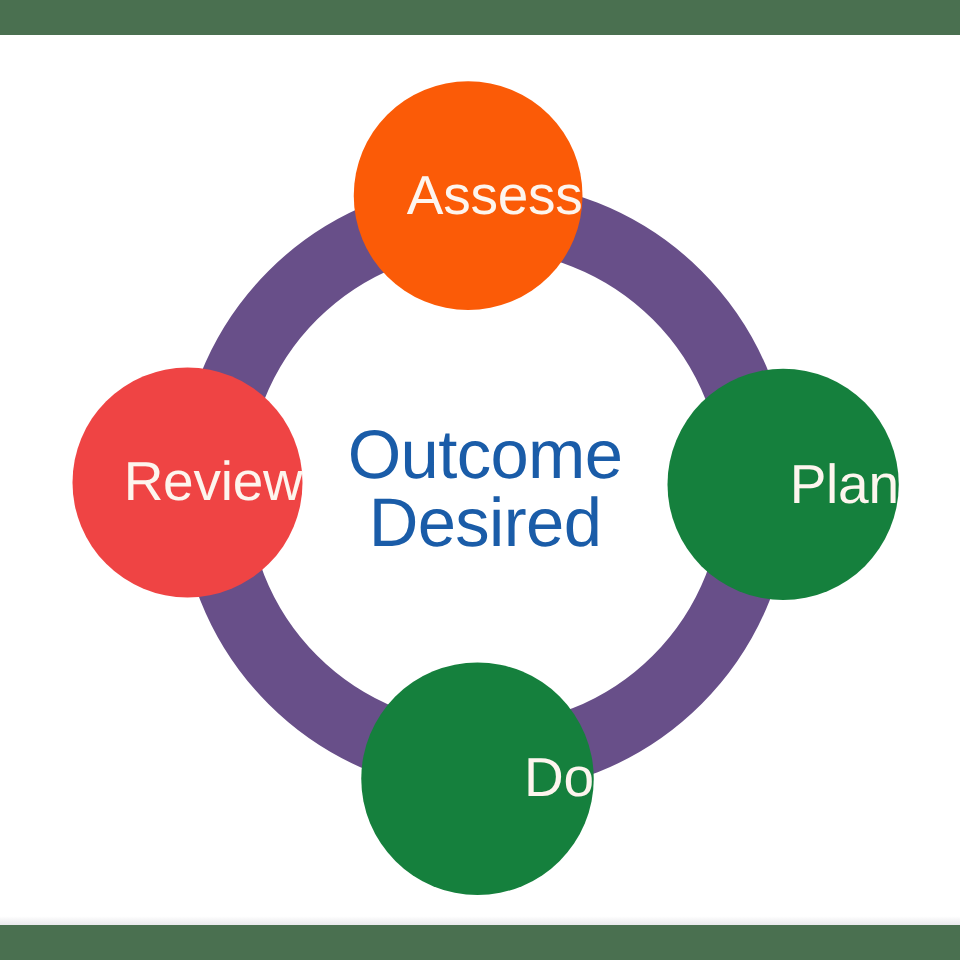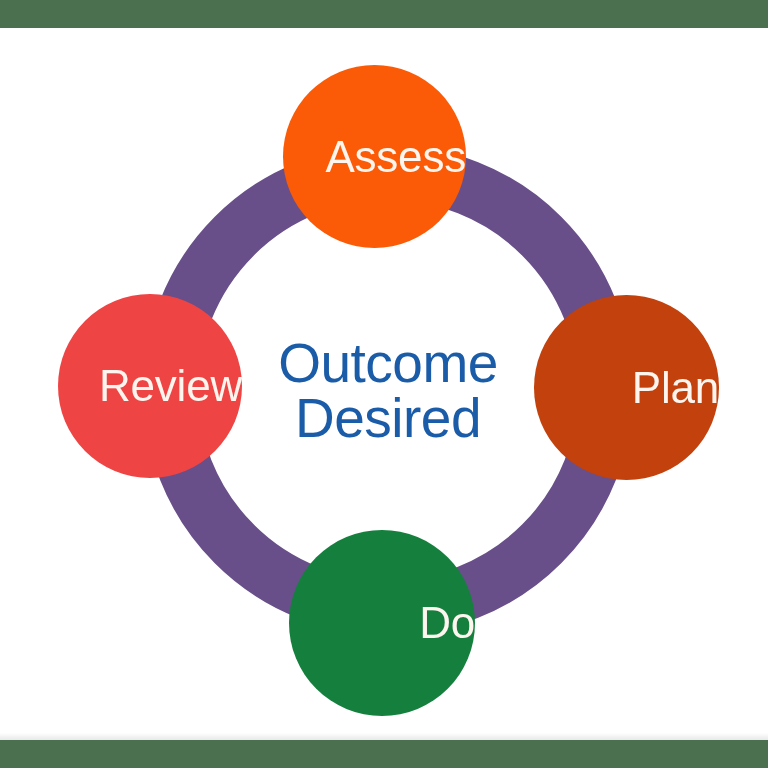--- a/index.html
+++ b/index.html
@@ -84,21 +84,21 @@
   }
 
   .node-assess {
     left: 283px;  top: 37px;
     width: 183px; height: 183px;
     background: #fb5b07;
   }
   .node-plan {
     left: 534px;  top: 267px;
     width: 185px; height: 185px;
-    background: #c2410c;
+    background: #15803d;
   }
   .node-do {
     left: 289px;  top: 502px;
     width: 186px; height: 186px;
     background: #15803d;
   }
   .node-review {
     left: 58px;   top: 266px;
     width: 184px; height: 184px;
     background: #ef4444;

